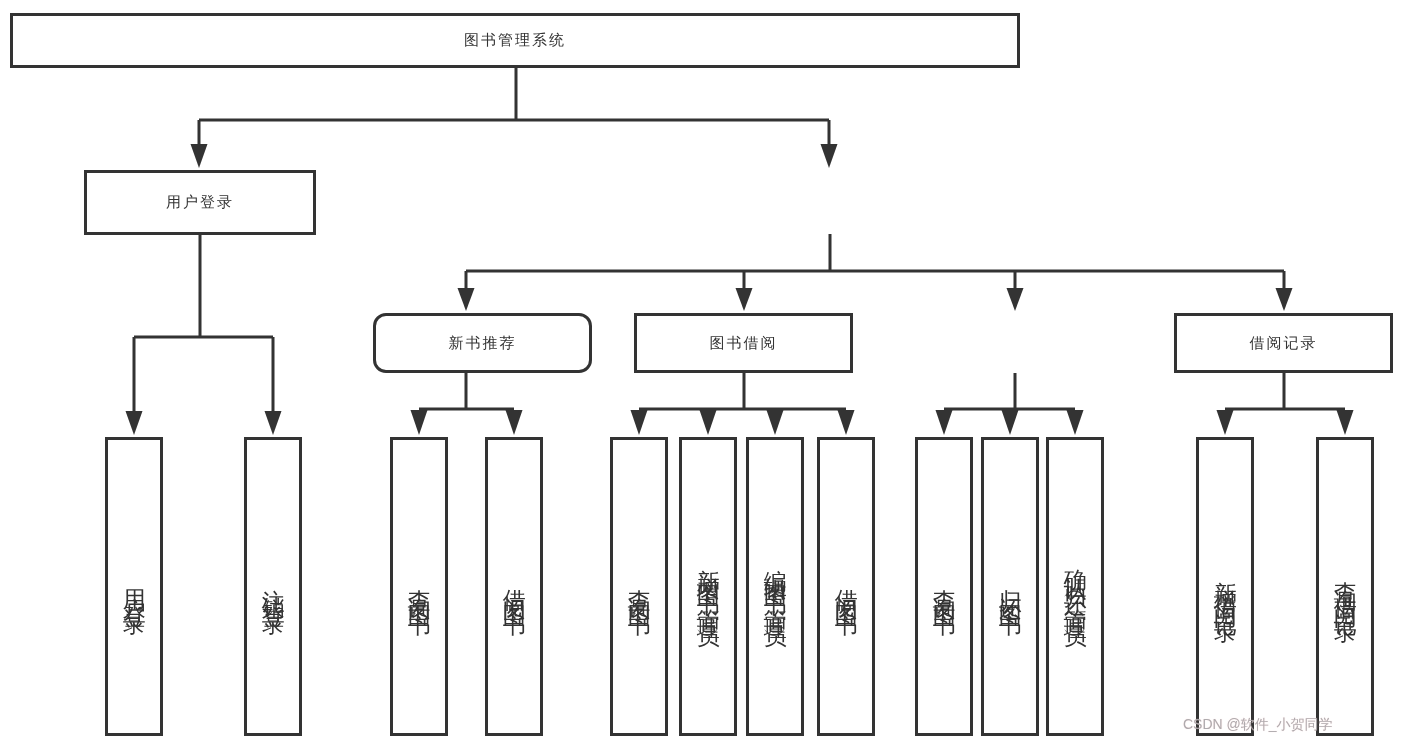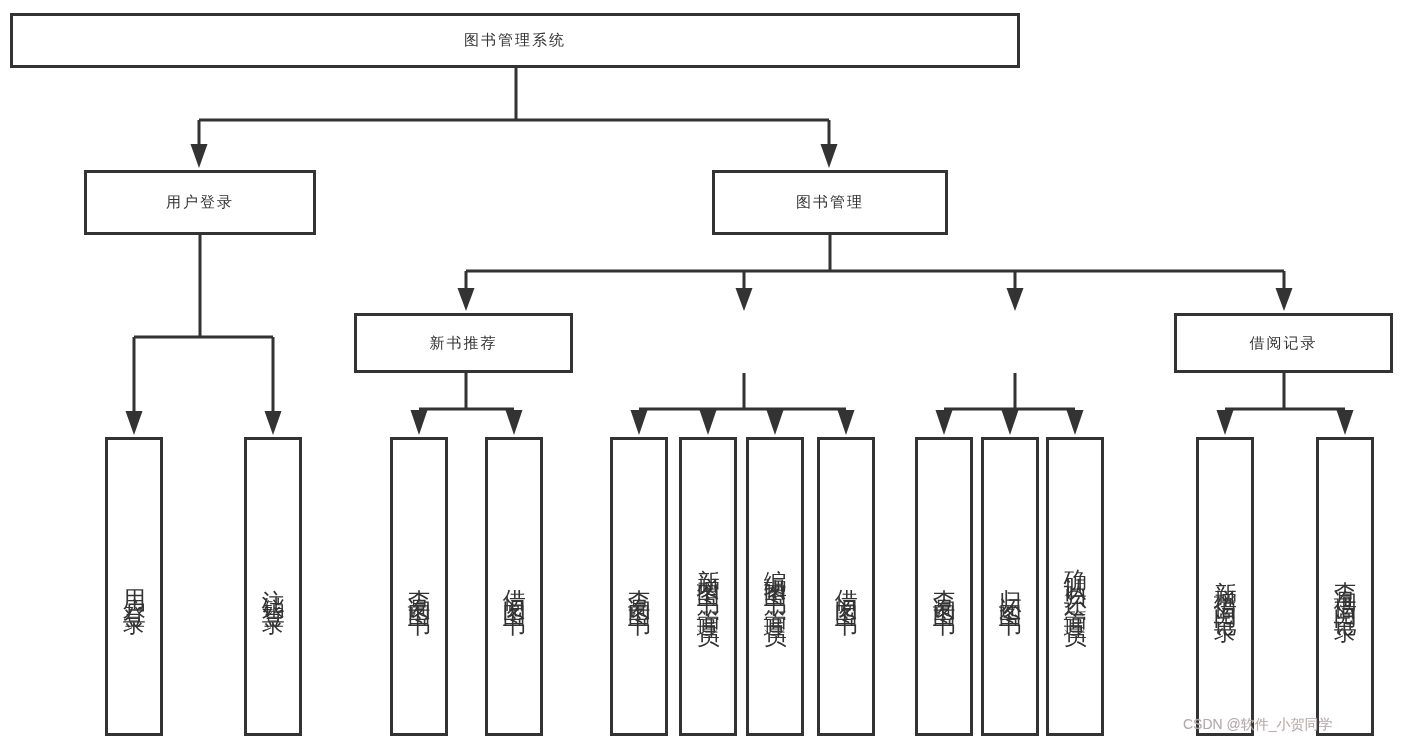--- a/index.html
+++ b/index.html
@@ -27,21 +27,21 @@
   }
   .h-label {
     font-size:15px;
     letter-spacing:2px;
     white-space:nowrap;
   }
   .root-box  { left:10px;  top:13px;  width:1010px; height:55px; }
   .l2-a      { left:84px;  top:170px; width:232px;  height:65px; }
   .l2-b      { left:712px; top:170px; width:236px;  height:65px; }
   .l3        { top:313px;  height:60px; width:219px; }
-  .l3-1 { left:354px; }
+  .l3-1 { left:373px;border-radius:13px; }
   .l3-2 { left:634px; }
   .l3-3 { left:905px; }
   .l3-4 { left:1174px; }
   .leaf { top:437px; height:299px; width:58px; }
   .leaf-a1 { left:105px; }  .leaf-a2 { left:244px; }
   .leaf-n1 { left:390px; }  .leaf-n2 { left:485px; }
   .leaf-b1 { left:610px; }  .leaf-b2 { left:679px; }
   .leaf-b3 { left:746px; }  .leaf-b4 { left:817px; }
   .leaf-c1 { left:915px; }  .leaf-c2 { left:981px; }
   .leaf-c3 { left:1046px; }
@@ -107,26 +107,26 @@
     <polygon class="arrowhead" points="1345,435 1336.5,410 1353.5,410"></polygon>
   </svg>
 
   <div class="node root-box">
     <span class="h-label">图书管理系统</span>
   </div>
 
   <div class="node l2-a">
     <span class="h-label">用户登录</span>
   </div>
-  <div class="node l2-b">
-    <span class="h-label">图书管理</span>
-  </div>
 
   <div class="node l3 l3-1">
     <span class="h-label">新书推荐</span>
+  </div>
+  <div class="node l3 l3-2">
+    <span class="h-label">图书借阅</span>
   </div>
   <div class="node l3 l3-4">
     <span class="h-label">借阅记录</span>
   </div>
 
   <div class="node leaf leaf-a1">
     <span class="v-label">用户登录</span>
   </div>
   <div class="node leaf leaf-a2">
     <span class="v-label">注销登录</span>

